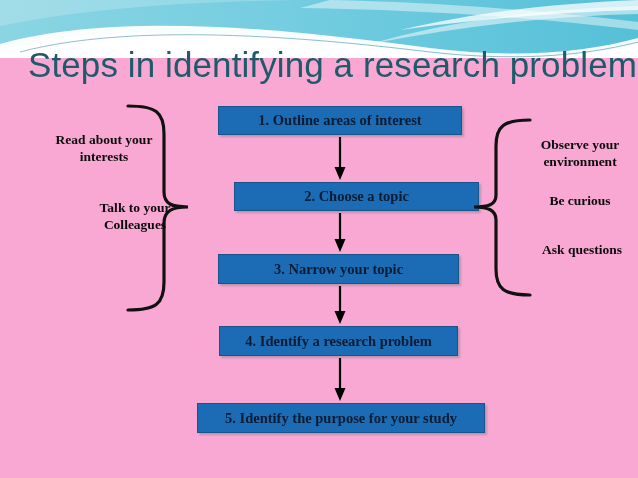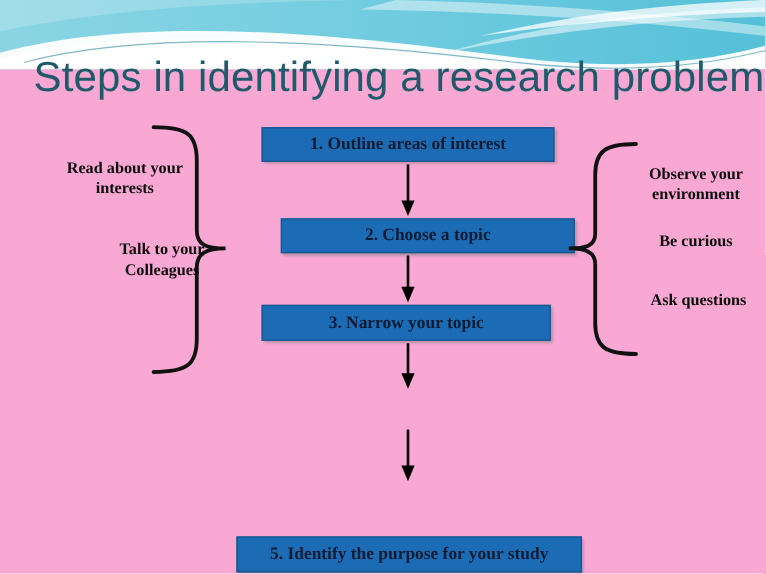--- a/index.html
+++ b/index.html
@@ -57,21 +57,21 @@
     display: flex;
     align-items: center;
     justify-content: center;
     text-align: right;
     box-sizing: border-box;
   }
   #box-1 { left: 218px; top: 106px; width: 244px; height: 29px; }
   #box-2 { left: 234px; top: 182px; width: 245px; height: 29px; }
   #box-3 { left: 218px; top: 254px; width: 241px; height: 30px; }
   #box-4 { left: 219px; top: 326px; width: 239px; height: 30px; }
-  #box-5 { left: 197px; top: 403px; width: 288px; height: 30px; margin-top: 44px; }
+  #box-5 { left: 197px; top: 403px; width: 288px; height: 30px; }
 
   
   .flow-arrow {
     position: absolute;
     width: 22px;
     height: 48px;
     left: 329px;
   }
   #arrow-1 { top: 136px; height: 45px; }
   #arrow-2 { top: 212px; height: 41px; }
@@ -137,20 +137,21 @@
     <path d="M330,0 C420,2 520,8 638,22 L638,30 C520,16 420,10 300,8 Z" fill="#ffffff" opacity="0.45"></path>
 
     <path d="M0,0 L0,26 C90,8 180,2 300,0 Z" fill="#ffffff" opacity="0.2"></path>
   </svg>
 
   <div id="slide-title">Steps in identifying a research problem</div>
 
   <div class="flow-box" id="box-1">1. Outline areas of interest</div>
   <div class="flow-box" id="box-2">2. Choose a topic</div>
   <div class="flow-box" id="box-3">3. Narrow your topic</div>
+  <div class="flow-box" id="box-4">4. Identify a research problem</div>
   <div class="flow-box" id="box-5">5. Identify the purpose for your study</div>
 
   <svg class="flow-arrow" id="arrow-1" viewBox="0 0 22 45" xmlns="http://www.w3.org/2000/svg">
     <line x1="11" y1="1" x2="11" y2="33" stroke="#000000" stroke-width="2.2"></line>
     <polygon points="11,44 5.5,31 16.5,31" fill="#000000"></polygon>
   </svg>
   <svg class="flow-arrow" id="arrow-2" viewBox="0 0 22 41" xmlns="http://www.w3.org/2000/svg">
     <line x1="11" y1="1" x2="11" y2="29" stroke="#000000" stroke-width="2.2"></line>
     <polygon points="11,40 5.5,27 16.5,27" fill="#000000"></polygon>
   </svg>

